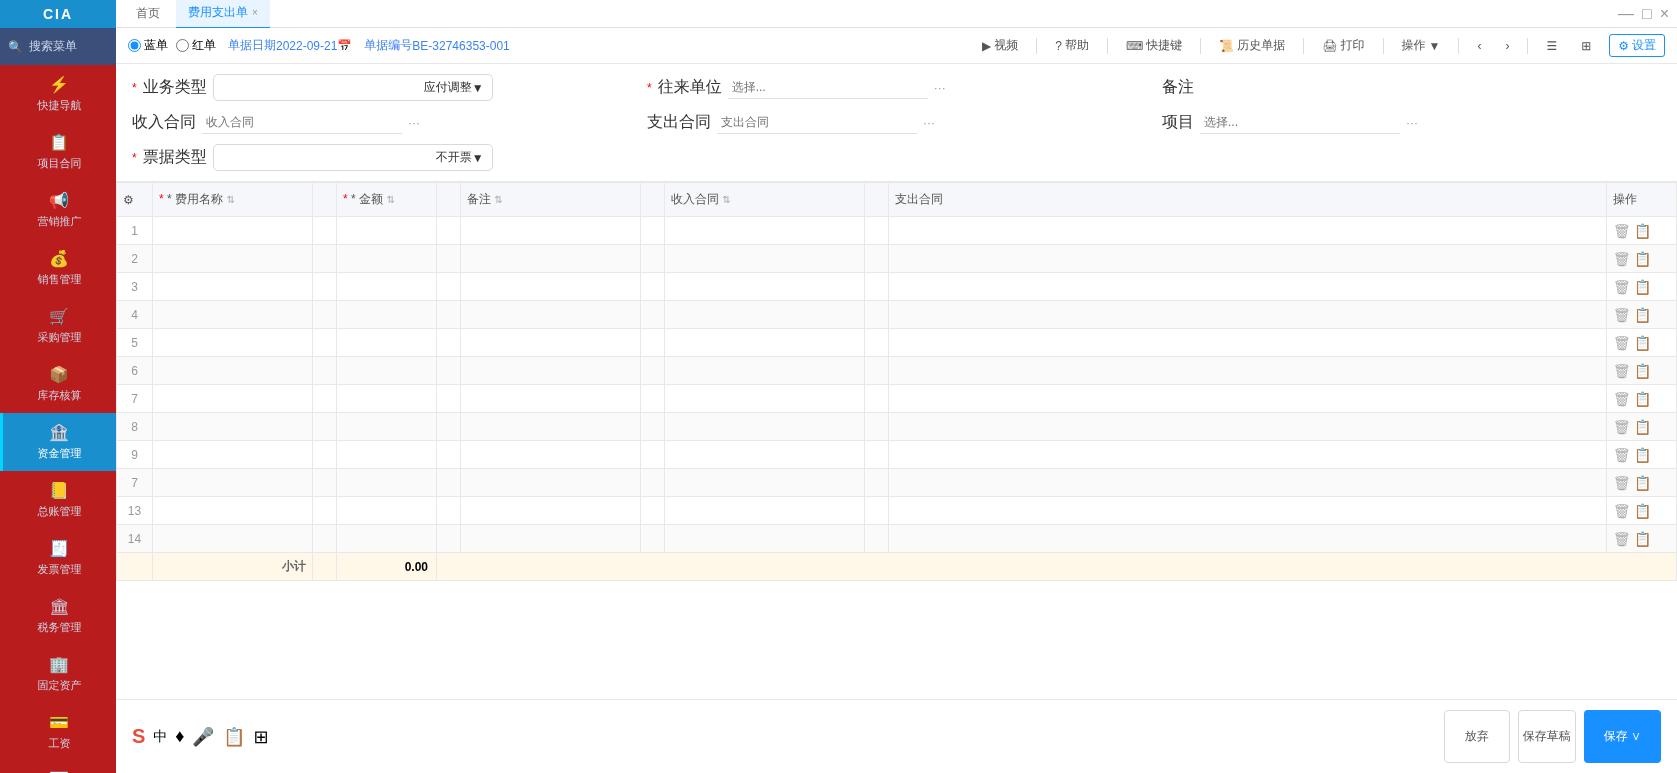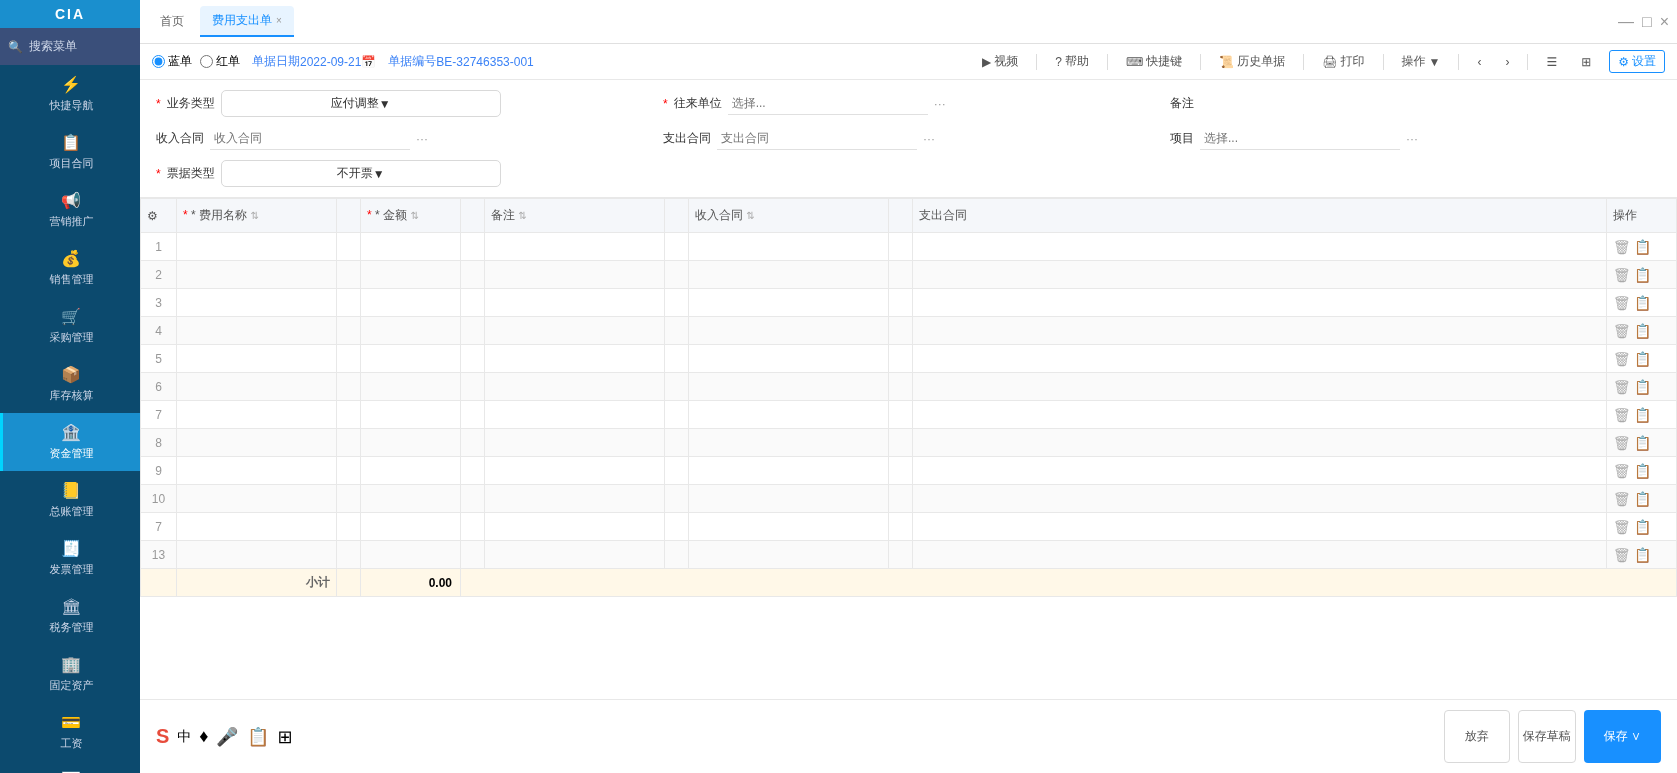--- a/index.html
+++ b/index.html
@@ -1,53 +1,53 @@
 <!DOCTYPE html>
 <html><head>
   <meta charset="utf-8">
   <style>
     * { box-sizing: border-box; margin: 0; padding: 0; }
     body { font-family: "Microsoft YaHei", Arial, sans-serif; font-size: 12px; background: #f0f2f5; display: flex; height: 773px; overflow: hidden; }
 
     
-    .sidebar { width: 140px; background: #0c4a6e; color: #cdd6e8; display: flex; flex-direction: column; height: 100%; flex-shrink: 0; }
+    .sidebar { width: 116px; background: #b91c1c; color: #cdd6e8; display: flex; flex-direction: column; height: 100%; flex-shrink: 0; }
     .sidebar-search { background: #3a4f7a; padding: 10px 8px; display: flex; align-items: center; gap: 6px; cursor: pointer; }
     .sidebar-search span { font-size: 12px; color: #cdd6e8; }
     .sidebar-item { display: flex; flex-direction: column; align-items: center; padding: 10px 4px; cursor: pointer; font-size: 11px; color: #cdd6e8; gap: 4px; border-left: 3px solid transparent; }
     .sidebar-item.active { background: #1a8fce; border-left: 3px solid #00d4ff; color: #fff; }
     .sidebar-item .icon { font-size: 16px; }
 
     
     .main { flex: 1; display: flex; flex-direction: column; overflow: hidden; }
 
     
-    .tab-bar { background: #fff; border-bottom: 1px solid #e0e0e0; display: flex; align-items: center; padding: 0 8px; height: 44px; gap: 4px; }
+    .tab-bar { background: #fff; border-bottom: 1px solid #e0e0e0; display: flex; align-items: center; padding: 0 8px; height: 28px; gap: 4px; }
     .tab { padding: 6px 12px; cursor: pointer; font-size: 12px; color: #666; border-radius: 4px 4px 0 0; display: flex; align-items: center; gap: 4px; }
     .tab.active { background: #e8f4ff; color: #1890ff; border-bottom: 2px solid #1890ff; }
     .tab .close-btn { color: #999; font-size: 10px; cursor: pointer; }
     .tab-close { margin-left: auto; display: flex; gap: 8px; font-size: 16px; color: #999; cursor: pointer; }
 
     
     .toolbar { background: #fff; border-bottom: 1px solid #e8e8e8; padding: 6px 12px; display: flex; align-items: center; gap: 12px; flex-wrap: wrap; }
     .toolbar-group { display: flex; align-items: center; gap: 8px; }
     .toolbar-btn { display: flex; align-items: center; gap: 3px; color: #555; cursor: pointer; font-size: 12px; padding: 2px 6px; border-radius: 3px; }
     .toolbar-sep { width: 1px; height: 16px; background: #ddd; }
     .radio-group { display: flex; align-items: center; gap: 8px; }
     .radio-label { display: flex; align-items: center; gap: 3px; cursor: pointer; font-size: 12px; }
     .radio-blue { accent-color: #1890ff; }
     .date-field { display: flex; align-items: center; gap: 0; color: #3b82f6; font-size: 12px; }
     .settings-btn { margin-left: auto; display: flex; align-items: center; gap: 3px; color: #1890ff; cursor: pointer; font-size: 12px; border: 1px solid #1890ff; padding: 2px 8px; border-radius: 3px; }
 
     
     .form-area { background: #fff; padding: 10px 16px; border-bottom: 1px solid #e8e8e8; }
     .form-row { display: flex; align-items: center; gap: 16px; margin-bottom: 10px; flex-wrap: wrap; }
     .form-field { display: flex; align-items: center; gap: 6px; flex: 1; min-width: 200px; }
-    .form-label { color: #333; font-size: 12px; white-space: nowrap; }
+    .form-label { color: #333; font-size: 16px; white-space: nowrap; }
     .required { color: red; }
-    .form-select { flex: 1; border: 1px solid #d9d9d9; border-radius: 5px; padding: 4px 8px; font-size: 12px; color: #333; background: #fff; display: flex; align-items: center; justify-content: center; cursor: pointer; max-width: 280px; }
+    .form-select { flex: 1; border: 1px solid #d9d9d9; border-radius: 5px; padding: 4px 8px; font-size: 12px; color: #333; background: #fff; display: flex; align-items: center; justify-content: flex-end; cursor: pointer; max-width: 280px; }
     .form-input { flex: 1; border: none; border-bottom: 1px solid #e0e0e0; padding: 4px; font-size: 12px; color: #bbb; background: transparent; outline: none; max-width: 200px; }
     .form-more { color: #999; cursor: pointer; font-size: 12px; }
 
     
     .table-container { flex: 1; overflow: auto; background: #fff; }
     .data-table { width: 100%; border-collapse: collapse; font-size: 12px; }
     .data-table thead tr { background: #f5f7fa; }
     .data-table th { padding: 8px 6px; border: 1px solid #e8e8e8; color: #555; font-weight: normal; text-align: left; white-space: nowrap; }
     .data-table th .sort-icon { color: #aaa; font-size: 10px; }
     .data-table td { padding: 4px 6px; border: 1px solid #e8e8e8; height: 28px; }
@@ -479,57 +479,57 @@
       <td></td>
       <td></td>
       <td>
         <div class="op-cell">
           <span class="op-icon">🗑</span>
           <span class="op-icon">📋</span>
         </div>
       </td>
     </tr>
           <tr>
-      <td class="row-num">10</td>
-      <td></td>
-      <td></td>
-      <td></td>
-      <td></td>
-      <td></td>
-      <td></td>
-      <td></td>
-      <td></td>
-      <td></td>
-      <td>
-        <div class="op-cell">
-          <span class="op-icon">🗑</span>
-          <span class="op-icon">📋</span>
-        </div>
-      </td>
-    </tr>
-          <tr>
       <td class="row-num">7</td>
       <td></td>
       <td></td>
       <td></td>
       <td></td>
       <td></td>
       <td></td>
       <td></td>
       <td></td>
       <td></td>
       <td>
         <div class="op-cell">
           <span class="op-icon">🗑</span>
           <span class="op-icon">📋</span>
         </div>
       </td>
     </tr>
           <tr>
       <td class="row-num">13</td>
+      <td></td>
+      <td></td>
+      <td></td>
+      <td></td>
+      <td></td>
+      <td></td>
+      <td></td>
+      <td></td>
+      <td></td>
+      <td>
+        <div class="op-cell">
+          <span class="op-icon">🗑</span>
+          <span class="op-icon">📋</span>
+        </div>
+      </td>
+    </tr>
+          <tr>
+      <td class="row-num">14</td>
       <td></td>
       <td></td>
       <td></td>
       <td></td>
       <td></td>
       <td></td>
       <td></td>
       <td></td>
       <td></td>
       <td>

